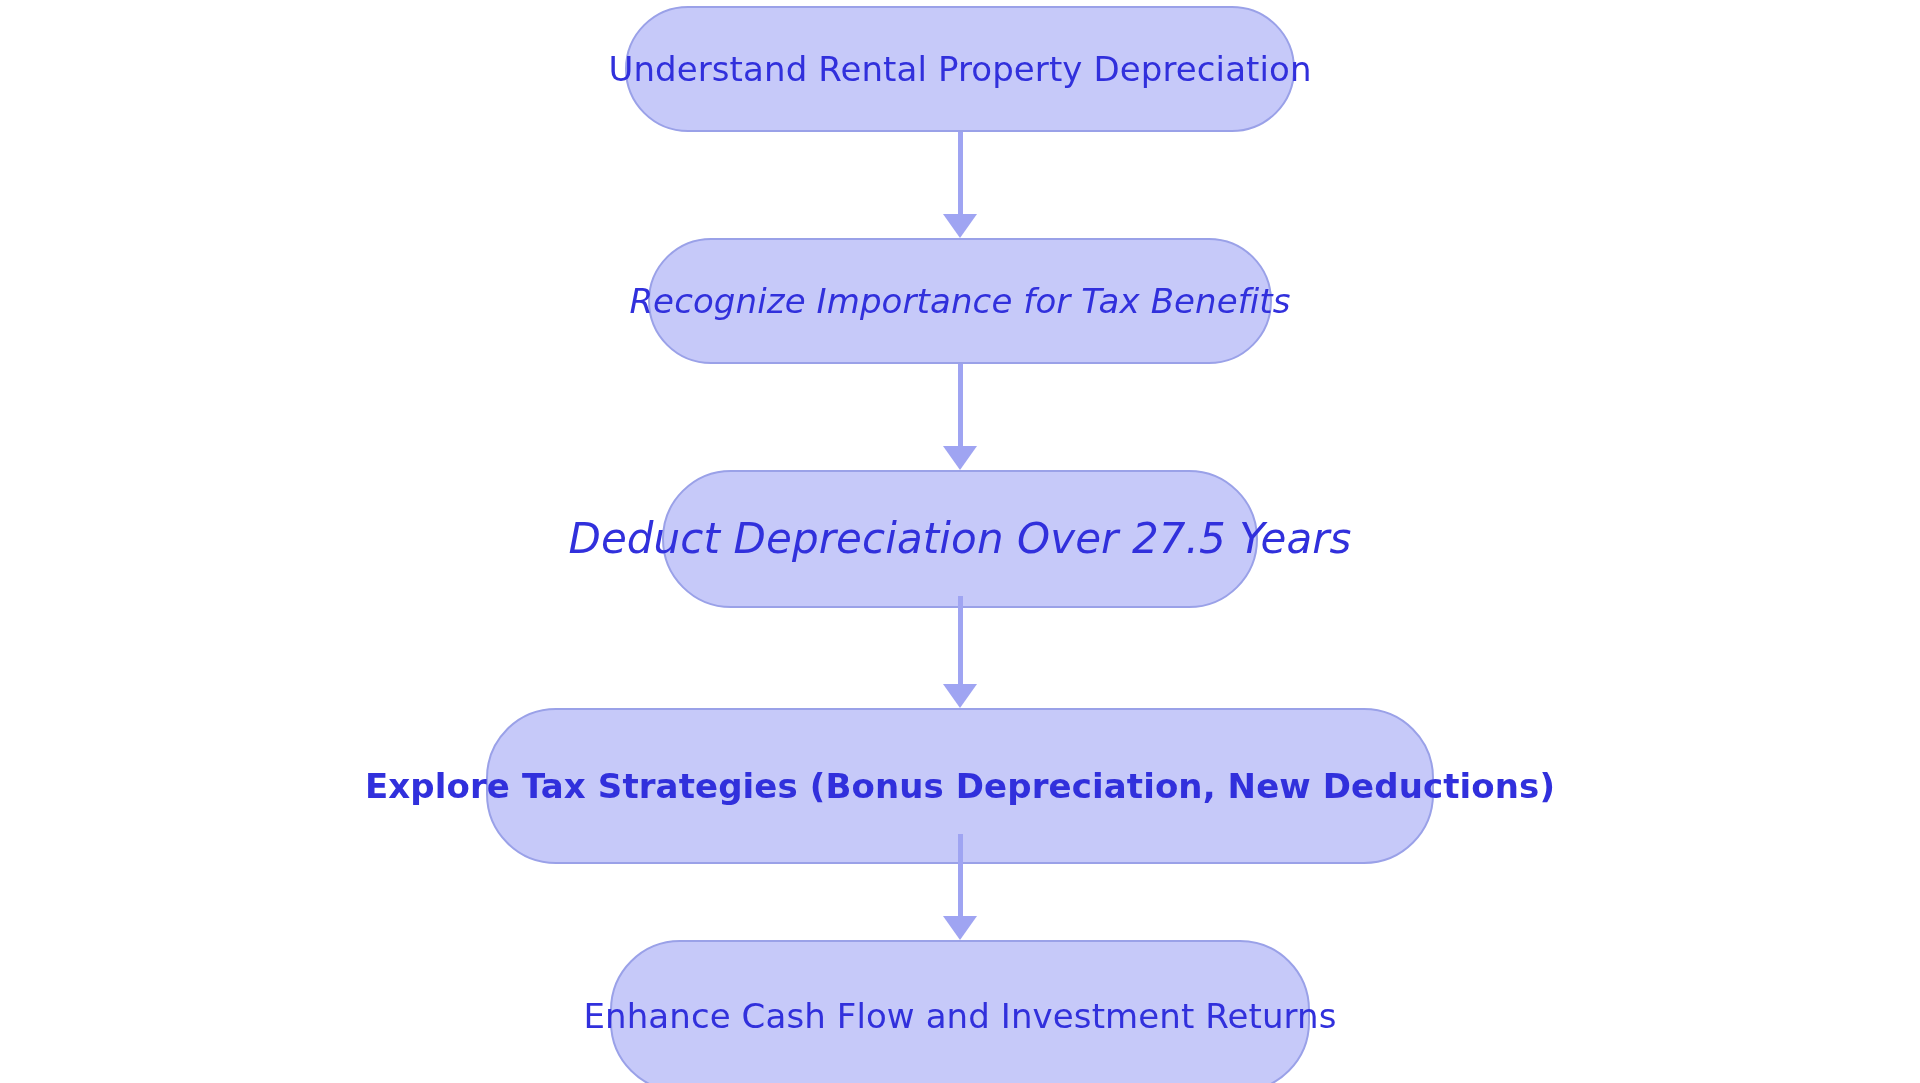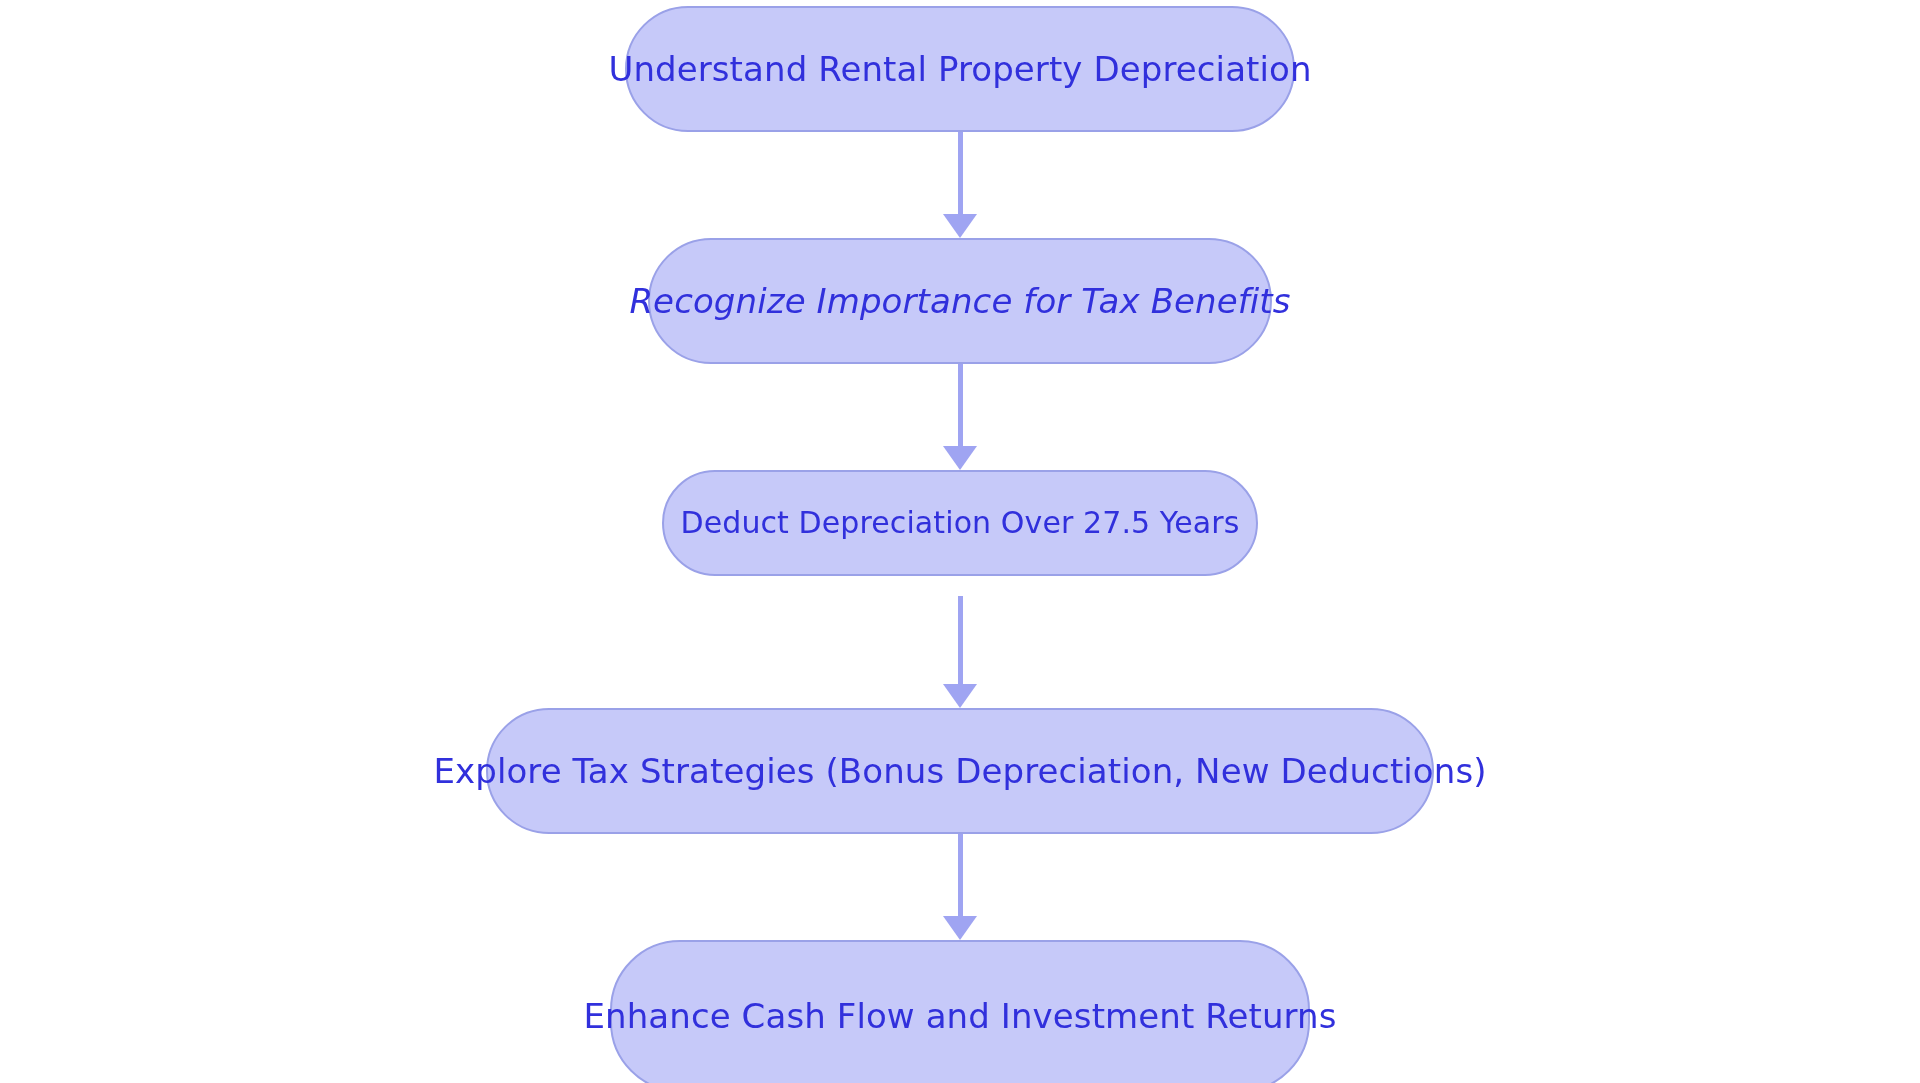--- a/index.html
+++ b/index.html
@@ -44,22 +44,22 @@
   }
   .node-label {
     display: block;
     line-height: 1;
     padding: 0 10px;
   }
 
   
   .node-1 { width: 670px; height: 126px; font-size: 34px; }
   .node-2 { width: 624px; height: 126px; font-size: 34px; font-style: italic; }
-  .node-3 { width: 596px; height: 106px; font-size: 30px; }
-  .node-4 { width: 948px; height: 126px; font-size: 34px; }
+  .node-3 { width: 596px; height: 138px; font-size: 42px; font-style: italic; }
+  .node-4 { width: 948px; height: 156px; font-size: 34px; font-weight: bold; }
   .node-5 { width: 700px; height: 152px; font-size: 34px; }
 
   .row-1 { top: 6px; }
   .row-2 { top: 238px; }
   .row-3 { top: 470px; }
   .row-4 { top: 708px; }
   .row-5 { top: 940px; }
 
   
   .connector {

